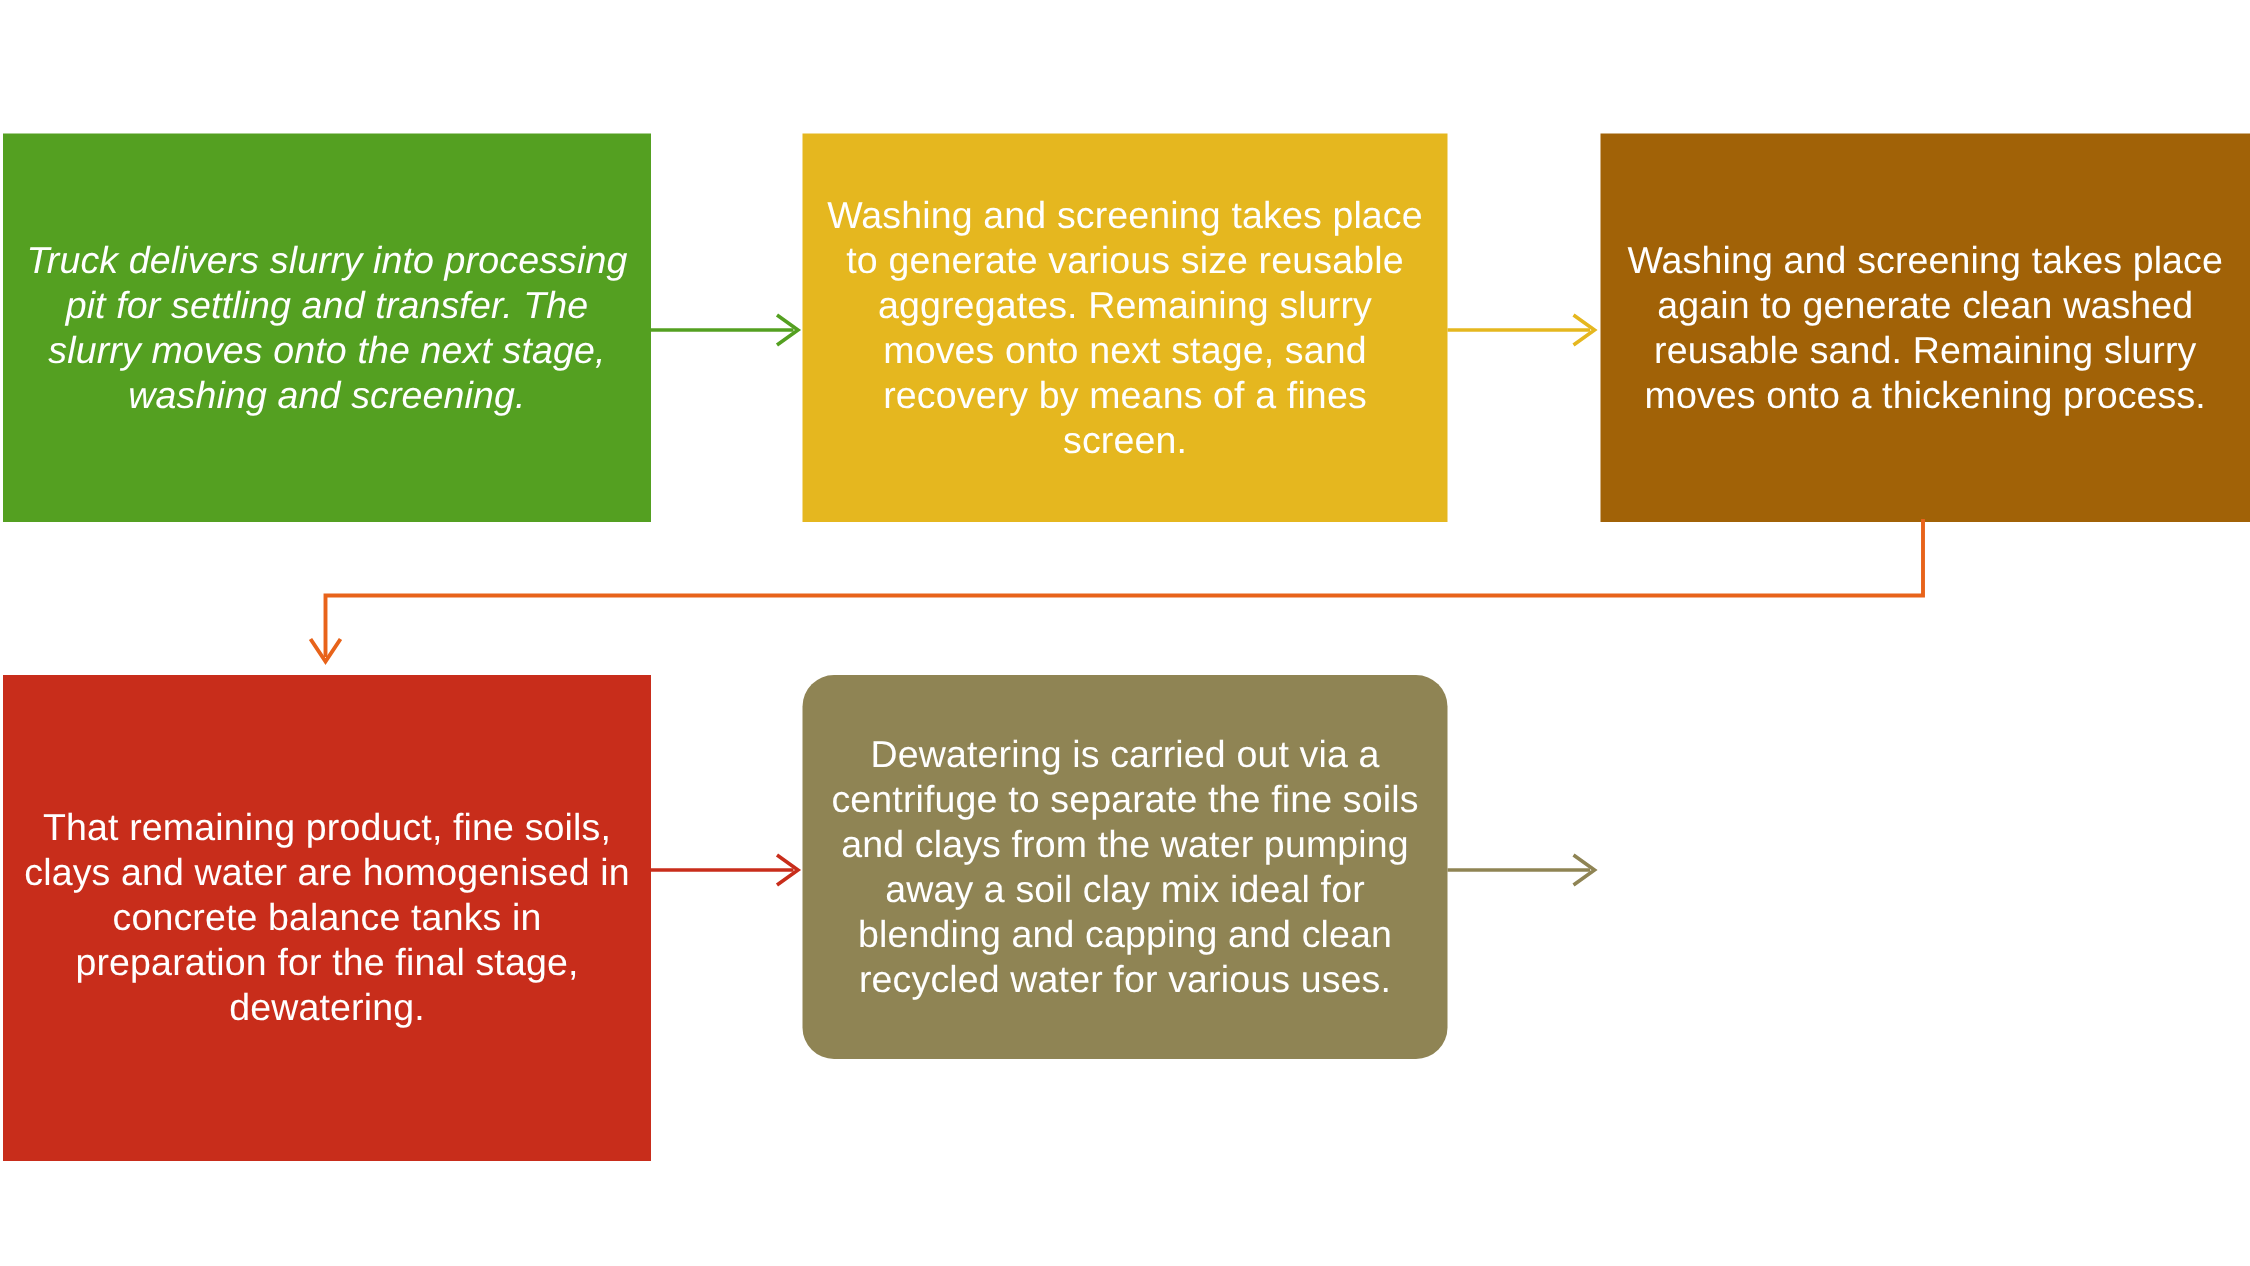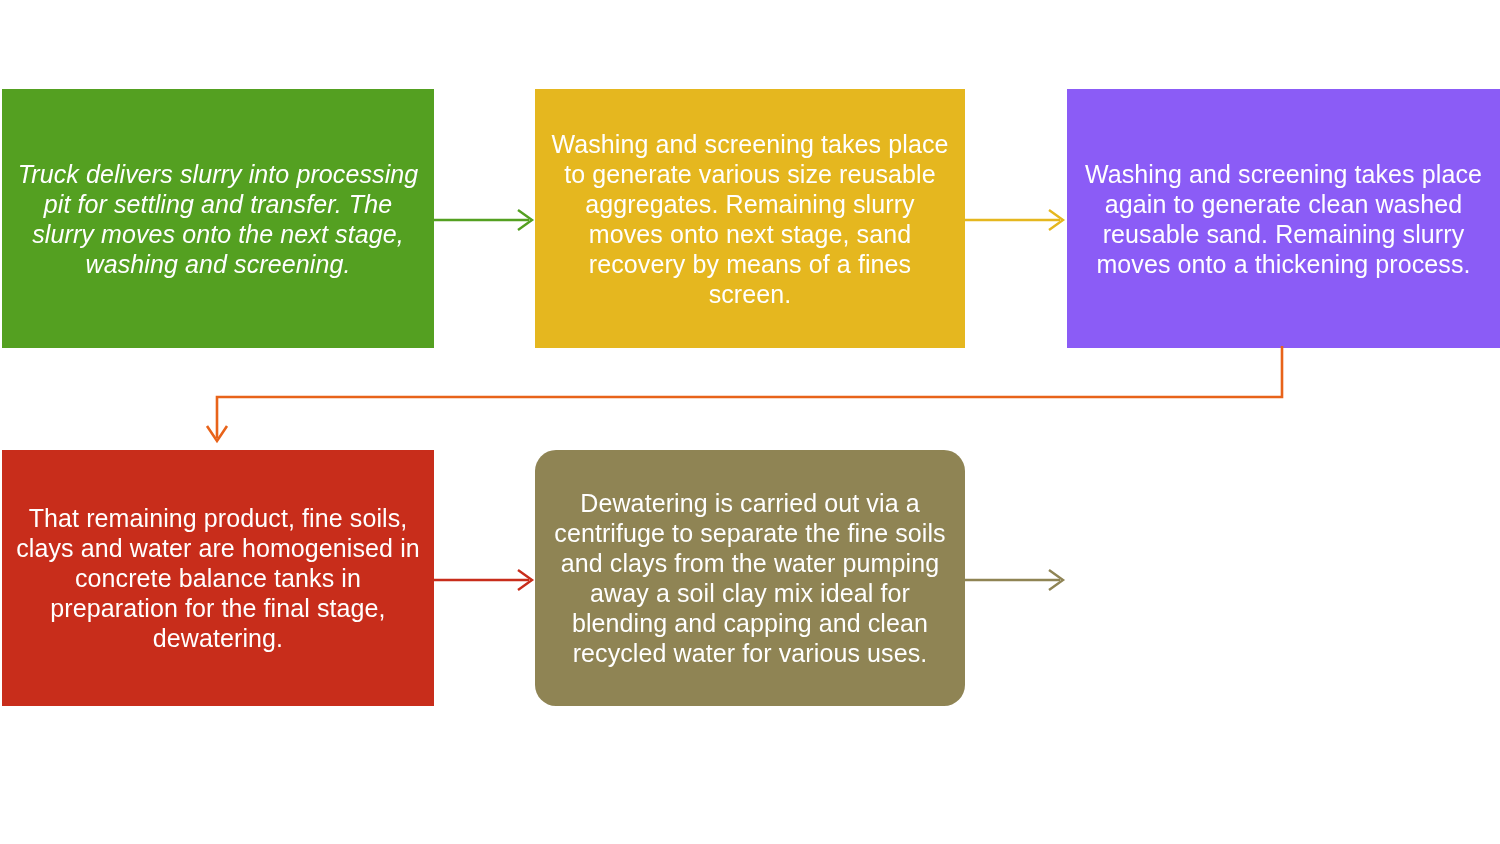--- a/index.html
+++ b/index.html
@@ -35,21 +35,21 @@
     line-height: 30px;
     letter-spacing: 0.1px;
     white-space: pre-line;
     font-weight: 400;
   }
   
   #node-1 { left: 2px;    top: 89px;  width: 432px; height: 259px; }
   #node-2 { left: 535px;  top: 89px;  width: 430px; height: 259px; }
   #node-3 { left: 1067px; top: 89px;  width: 433px; height: 259px; }
   
-  #node-4 { left: 2px;    top: 450px; width: 432px; height: 256px; }
+  #node-4 { left: 2px;    top: 450px; width: 432px; height: 324px; }
   #node-5 { left: 535px;  top: 450px; width: 430px; height: 256px; }
   #node-6 { left: 1067px; top: 450px; width: 433px; height: 256px; }
 
   .connector {
     position: absolute;
     pointer-events: none;
   }
   #conn-1-2 { left: 432px;  top: 196px; width: 108px; height: 48px; }
   #conn-2-3 { left: 963px;  top: 196px; width: 108px; height: 48px; }
   #conn-3-4 { left: 200px;  top: 344px; width: 1100px; height: 110px; }
@@ -62,21 +62,21 @@
 <div id="canvas" style="background-color: rgb(255, 255, 255);">
 
   <div class="node" id="node-1" style="background-color: rgb(84, 160, 33); font-style: italic;">
     <span class="node-text">Truck delivers slurry into processing pit for settling and transfer. The slurry moves onto the next stage, washing and screening.</span>
   </div>
 
   <div class="node" id="node-2" style="background-color: rgb(229, 183, 31);">
     <span class="node-text">Washing and screening takes place to generate various size reusable aggregates. Remaining slurry moves onto next stage, sand recovery by means of a fines screen.</span>
   </div>
 
-  <div class="node" id="node-3" style="background-color: #8b5cf6;">
+  <div class="node" id="node-3" style="background-color: #a16207;">
     <span class="node-text">Washing and screening takes place again to generate clean washed reusable sand. Remaining slurry moves onto a thickening process.</span>
   </div>
 
   <div class="node" id="node-4" style="background-color: rgb(200, 45, 27);">
     <span class="node-text">That remaining product, fine soils, clays and water are homogenised in concrete balance tanks in preparation for the final stage, dewatering.</span>
   </div>
 
   <div class="node" id="node-5" style="background-color: rgb(143, 132, 84); border-radius: 21px;">
     <span class="node-text">Dewatering is carried out via a centrifuge to separate the fine soils and clays from the water pumping away a soil clay mix ideal for blending and capping and clean recycled water for various uses.</span>
   </div>

